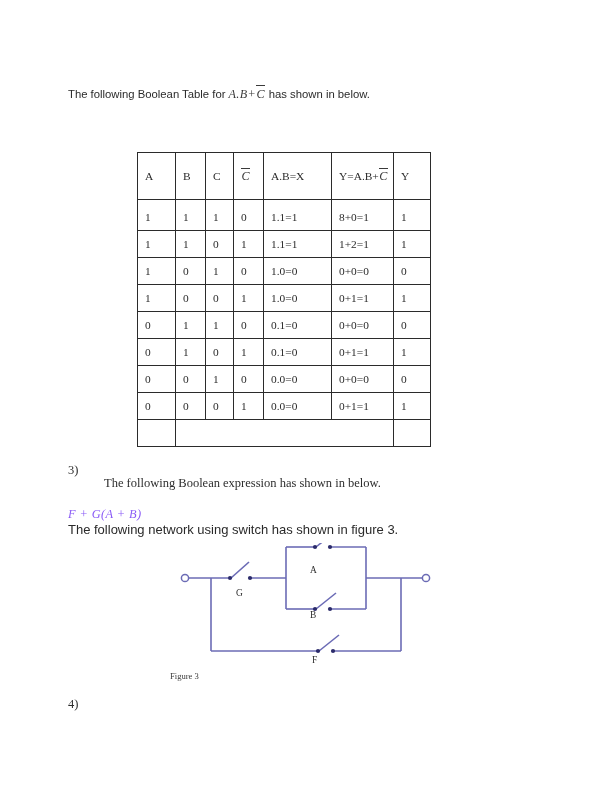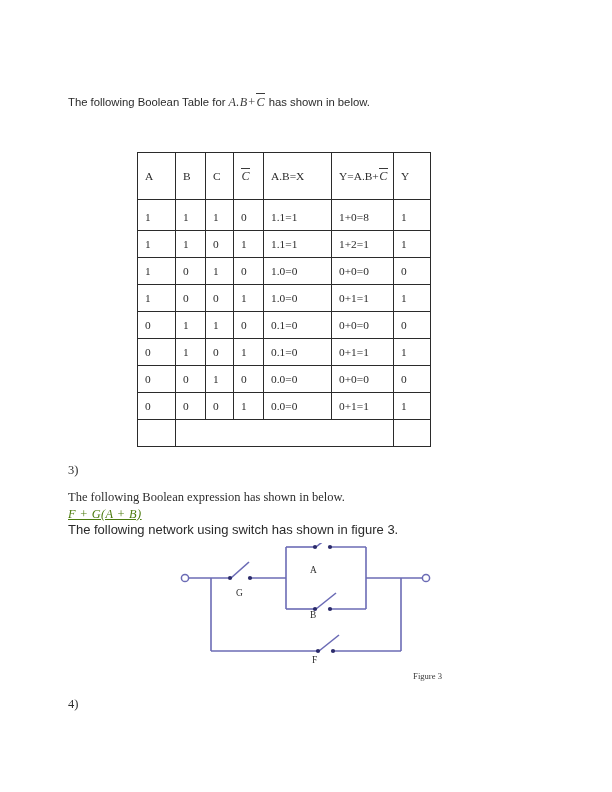--- a/index.html
+++ b/index.html
@@ -22,21 +22,20 @@
 
   
   .intro-line {
     position: absolute;
     left: 68px;
     top: 86px;
     font-size: 11.3px;
     line-height: 16px;
     white-space: nowrap;
     color: #2a2a2a;
-    margin-top: 8px;
   }
   .serif-math {
     font-family: "Liberation Serif", serif;
     font-style: italic;
     font-size: 12.2px;
     color: #3a3a3a;
     letter-spacing: .3px;
   }
   .ovl {
     position: relative;
@@ -63,28 +62,27 @@
   #q4 { left: 68px; top: 697px; }
 
   .serif-line {
     position: absolute;
     left: 68px;
     font-family: "Liberation Serif", serif;
     font-size: 12.5px;
     color: #2d2d2d;
     white-space: nowrap;
   }
-  #expr-intro { top: 490px; }
+  #expr-intro { top: 476px; margin-left: 36px; }
   #expr-formula {
     top: 507px;
     font-style: italic;
-    color: #4d7c0f;
+    color: #8b5cf6;
     letter-spacing: .4px;
     font-size: 12.4px;
-    text-decoration: underline;
   }
   .sans-line {
     position: absolute;
     left: 68px;
     top: 522px;
     font-size: 13px;
     color: #2a2a2a;
     white-space: nowrap;
   }
 
@@ -130,21 +128,21 @@
     left: 170px;
     top: 543px;
     width: 272px;
     height: 145px;
   }
   .fig-caption {
     position: absolute;
     left: 0;
     top: 128px;
     width: 272px;
-    text-align: right;
+    text-align: left;
     font-family: "Liberation Serif", serif;
     font-size: 8.6px;
     color: #3a3a3a;
   }
   .sw-label {
     position: absolute;
     font-family: "Liberation Serif", serif;
     font-size: 9.4px;
     color: #2d2d2d;
   }
@@ -191,21 +189,21 @@
         <th>Y</th>
       </tr>
     </thead>
     <tbody>
       <tr>
         <td>1</td>
         <td>1</td>
         <td>1</td>
         <td>0</td>
         <td>1.1=1</td>
-        <td>1+0=8</td>
+        <td>8+0=1</td>
         <td>1</td>
       </tr>
       <tr>
         <td>1</td>
         <td>1</td>
         <td>0</td>
         <td>1</td>
         <td>1.1=1</td>
         <td>1+2=1</td>
         <td>1</td>

